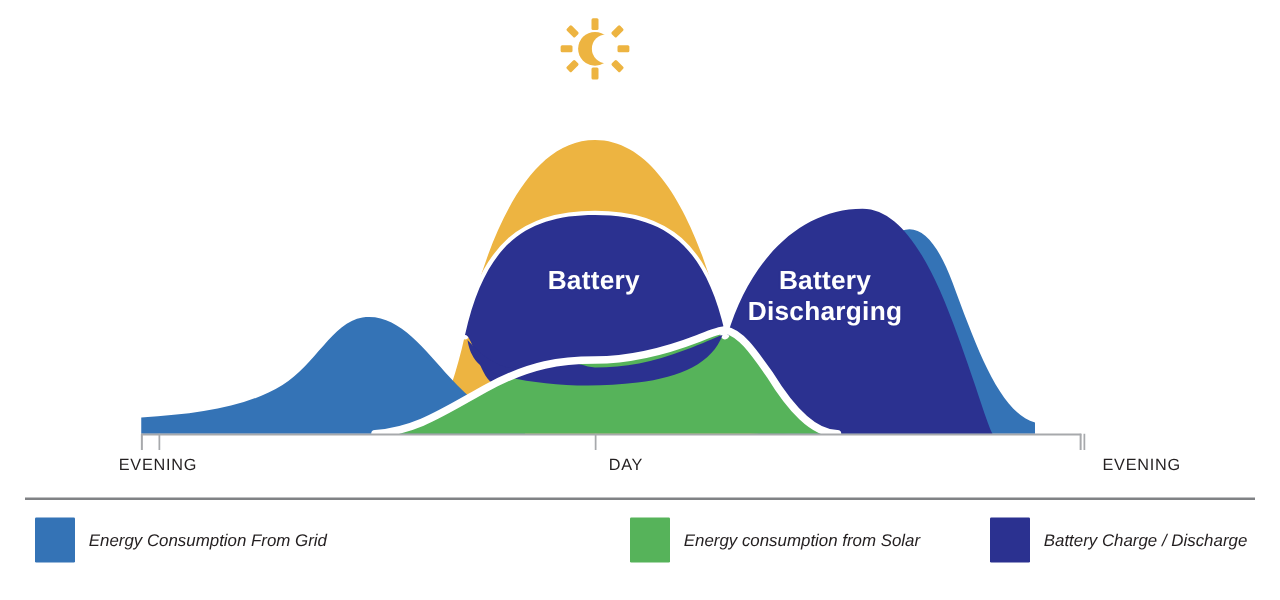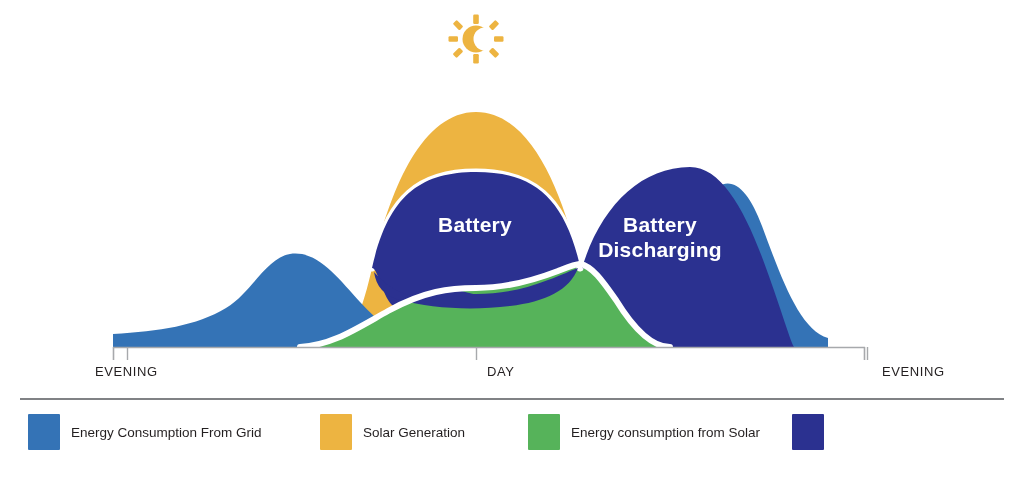--- a/index.html
+++ b/index.html
@@ -40,24 +40,24 @@
 
   
   .legend{
     position:absolute;left:20px;top:414px;width:990px;height:40px;
   }
   .legend-item{position:absolute;top:0;display:flex;align-items:center;}
   .legend-swatch{
     width:32px;height:36px;flex:0 0 auto;margin-right:11px;
     border-radius:1px;
   }
-  .legend-text{font-size:13.5px;color:#231f20;white-space:nowrap;}
+  .legend-text{font-size:13.5px;color:#231f20;white-space:nowrap;font-style:italic;}
   #legend-item-0{left:8px;}
   #legend-item-1{left:300px;}
-  #legend-item-2{left:508px;}
+  #legend-item-2{left:484px;}
   #legend-item-3{left:772px;}
 </style>
 </head>
 <body>
 
 <div id="stage">
 
   <div class="sun-icon">
     <svg viewBox="0 0 72 62" width="72" height="62" aria-hidden="true">
       <defs>
@@ -179,26 +179,23 @@
   <div class="tick-label" id="tick-day">DAY</div>
   <div class="tick-label" id="tick-evening">EVENING</div>
 
   <div class="divider"></div>
 
   <div class="legend">
     <div class="legend-item" id="legend-item-0">
       <div class="legend-swatch" style="background:#3473b6"></div>
       <div class="legend-text">Energy Consumption From Grid</div>
     </div>
-    <div class="legend-item" id="legend-item-1">
-      <div class="legend-swatch" style="background:#edb441"></div>
-      <div class="legend-text">Solar Generation</div>
-    </div>
     <div class="legend-item" id="legend-item-2">
       <div class="legend-swatch" style="background:#56b35a"></div>
       <div class="legend-text">Energy consumption from Solar</div>
     </div>
     <div class="legend-item" id="legend-item-3">
       <div class="legend-swatch" style="background:#2b3190"></div>
+      <div class="legend-text">Battery Charge / Discharge</div>
     </div>
   </div>
 
 </div>
 
 </body></html>

